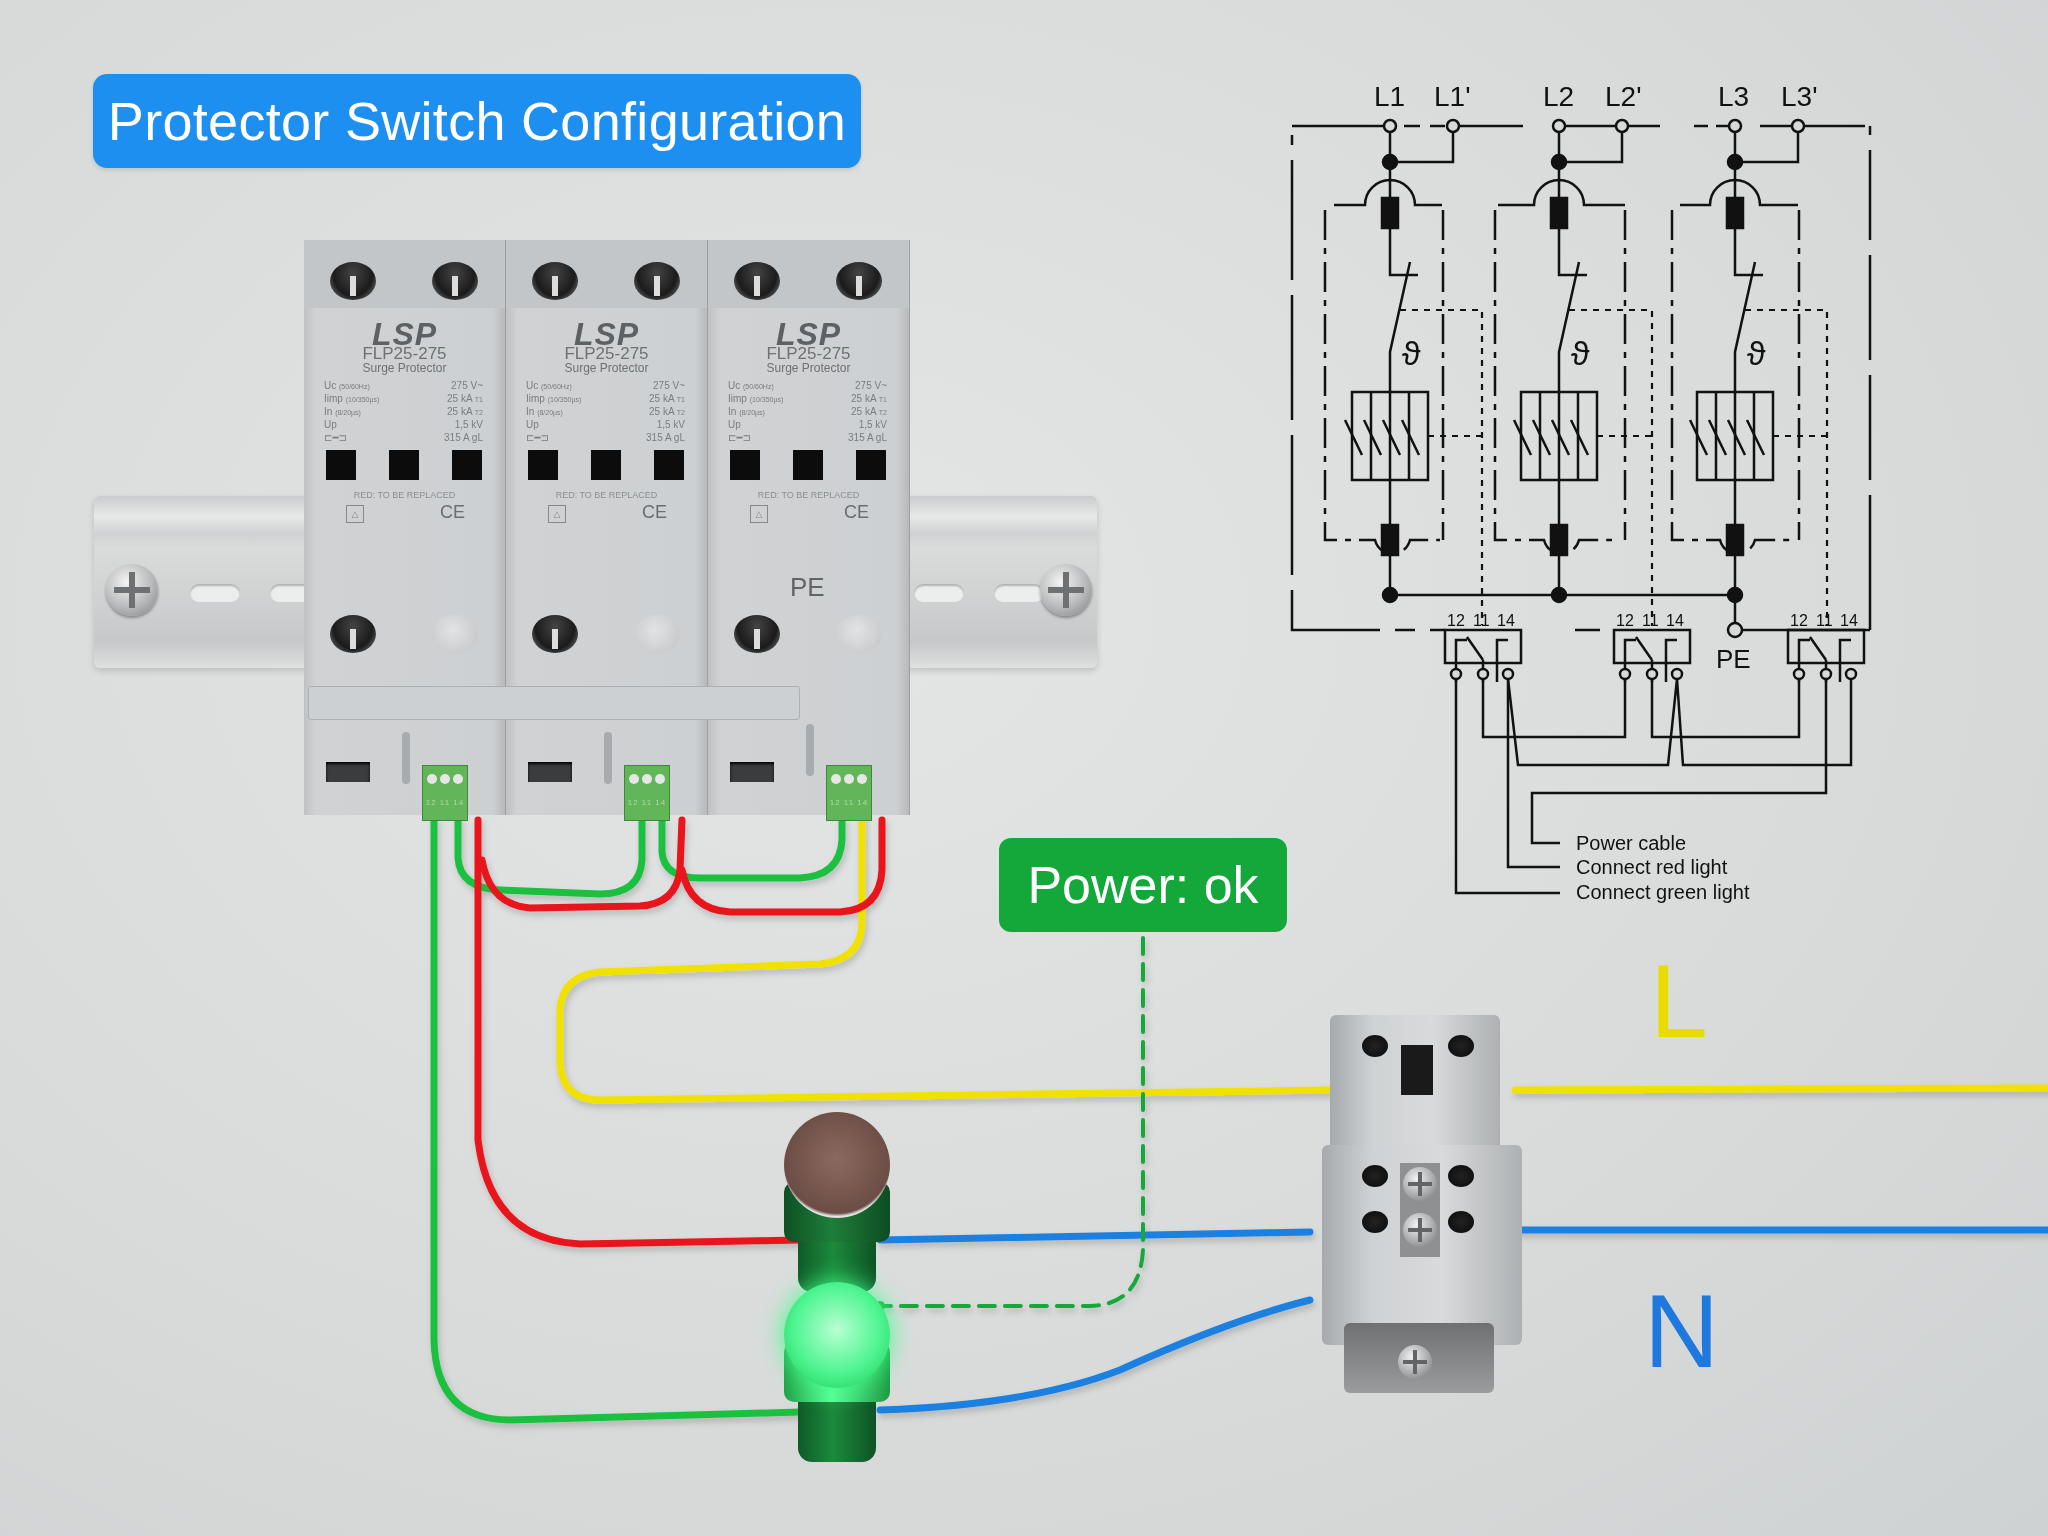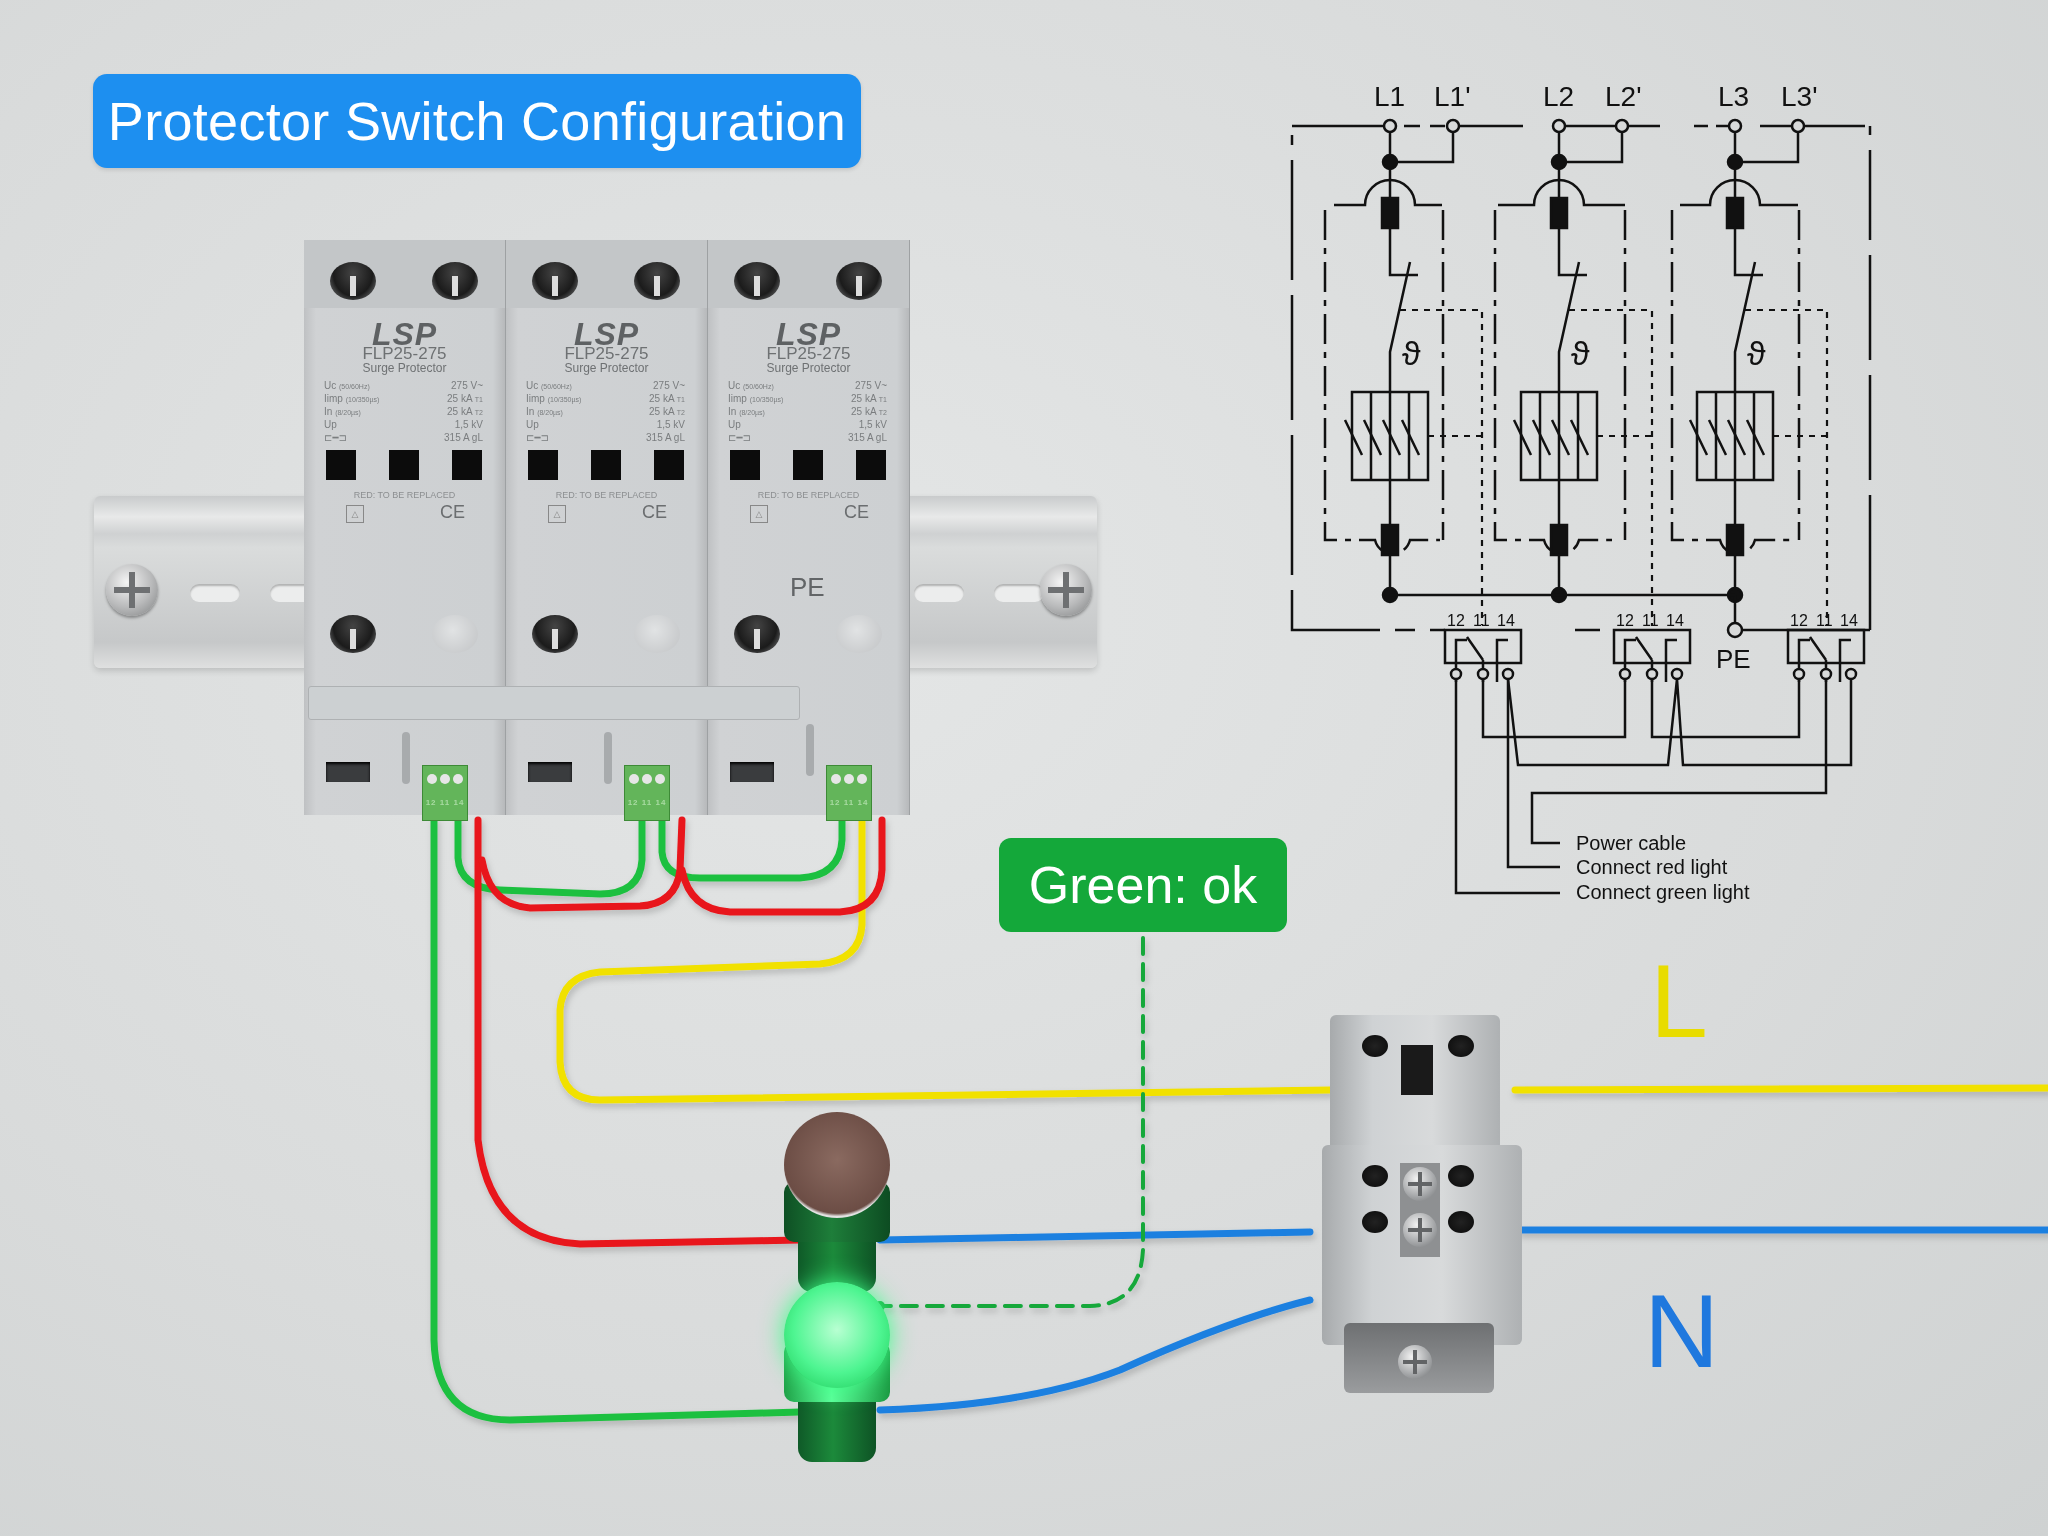--- a/index.html
+++ b/index.html
@@ -54,21 +54,21 @@
   .model { position:absolute; left:0; width:100%; top:104px; text-align:center; font-size:17px; color:#6e7173; }
   .subtitle { position:absolute; left:0; width:100%; top:121px; text-align:center; font-size:12px; color:#6e7173; }
   .spec-row { position:absolute; left:20px; right:22px; font-size:10px; color:#7a7d7f; display:flex; justify-content:space-between; }
   .spec-row small { font-size:7px; }
   .indic { position:absolute; top:210px; width:30px; height:30px; background:#0c0c0c; }
   .red-note { position:absolute; left:0; width:100%; top:250px; text-align:center; font-size:9px; color:#8c8f91; }
   .ce { position:absolute; right:40px; top:262px; font-size:18px; color:#6b6e70; }
   .recycle { position:absolute; left:42px; top:265px; width:16px; height:16px; border:1px solid #888; font-size:9px; color:#888; text-align:center; line-height:16px; }
   .pe-mark { position:absolute; left:82px; top:332px; font-size:26px; color:#626567; }
   .bus-cover { position:absolute; left:308px; top:686px; width:490px; height:32px; background:#ccd0d2; border:1px solid #aeb1b3; border-radius:3px; }
-  .term-block { position:absolute; width:44px; height:54px; background:#63b55a; border:1px solid #3d8a36;font-weight:bold; }
+  .term-block { position:absolute; width:44px; height:54px; background:#63b55a; border:1px solid #3d8a36; }
   .term-block .sc { position:absolute; top:8px; width:10px; height:10px; border-radius:50%; background:#e6e6e6; }
   .term-block .nums { position:absolute; left:0; width:100%; top:32px; font-size:8px; text-align:center; color:#a9dba3; letter-spacing:1px; }
   .window { position:absolute; width:44px; height:20px; background:#3a3c3e; box-shadow:inset 0 2px 3px #000; }
   .latch { position:absolute; width:8px; height:52px; background:#a8abad; border-radius:4px; }
   
   .jterm { position:absolute; left:1310px; top:1015px; width:220px; height:380px; }
   .jbody { position:absolute; background:linear-gradient(90deg,#a7aaac,#cfd2d4 25%,#d8dadb 60%,#aeb1b3); border-radius:6px; }
   .jhole { position:absolute; width:26px; height:22px; border-radius:50%; background:radial-gradient(#222, #111 70%, #777); }
   .jscrew { position:absolute; width:34px; height:34px; border-radius:50%; background:radial-gradient(circle at 40% 35%,#f2f2f2,#a3a5a7 60%,#6f7173); }
   .jscrew::before { content:""; position:absolute; left:15px; top:5px; width:4px; height:24px; background:#626466; }
@@ -408,21 +408,21 @@
     <div class="sc" style="left:30px;"></div>
   <div class="nums">12 11 14</div>
 </div>
 <div class="term-block" style="left:826px; top:765px;">
   <div class="sc" style="left:4px;"></div>
     <div class="sc" style="left:17px;"></div>
     <div class="sc" style="left:30px;"></div>
   <div class="nums">12 11 14</div>
 </div>
 
-<div class="callout">Green: ok</div>
+<div class="callout">Power: ok</div>
 
 <div class="lamp" style="left:784px; top:1112px; height:170px;">
   <div class="base" style="top:110px;"></div>
   <div class="collar" style="top:70px;"></div>
   <div class="cap" style="top:0; background:radial-gradient(circle at 50% 45%, #8a6a60 0%, #6c4d45 68%, #e4e4e4 72%, #c9c9c9 80%, #6b6b6b 100%);"></div>
 </div>
 <div class="lamp" style="left:784px; top:1282px; height:170px;">
   <div class="base" style="top:110px;"></div>
   <div class="collar" style="top:60px; background:linear-gradient(90deg,#1fa147,#5dff9b 45%,#1b9a42);"></div>
   <div class="cap" style="top:0; background:radial-gradient(circle at 50% 45%, #b8ffd2 0%, #4ef591 55%, #17c652 100%); box-shadow:0 0 24px #3fff8a;"></div>

